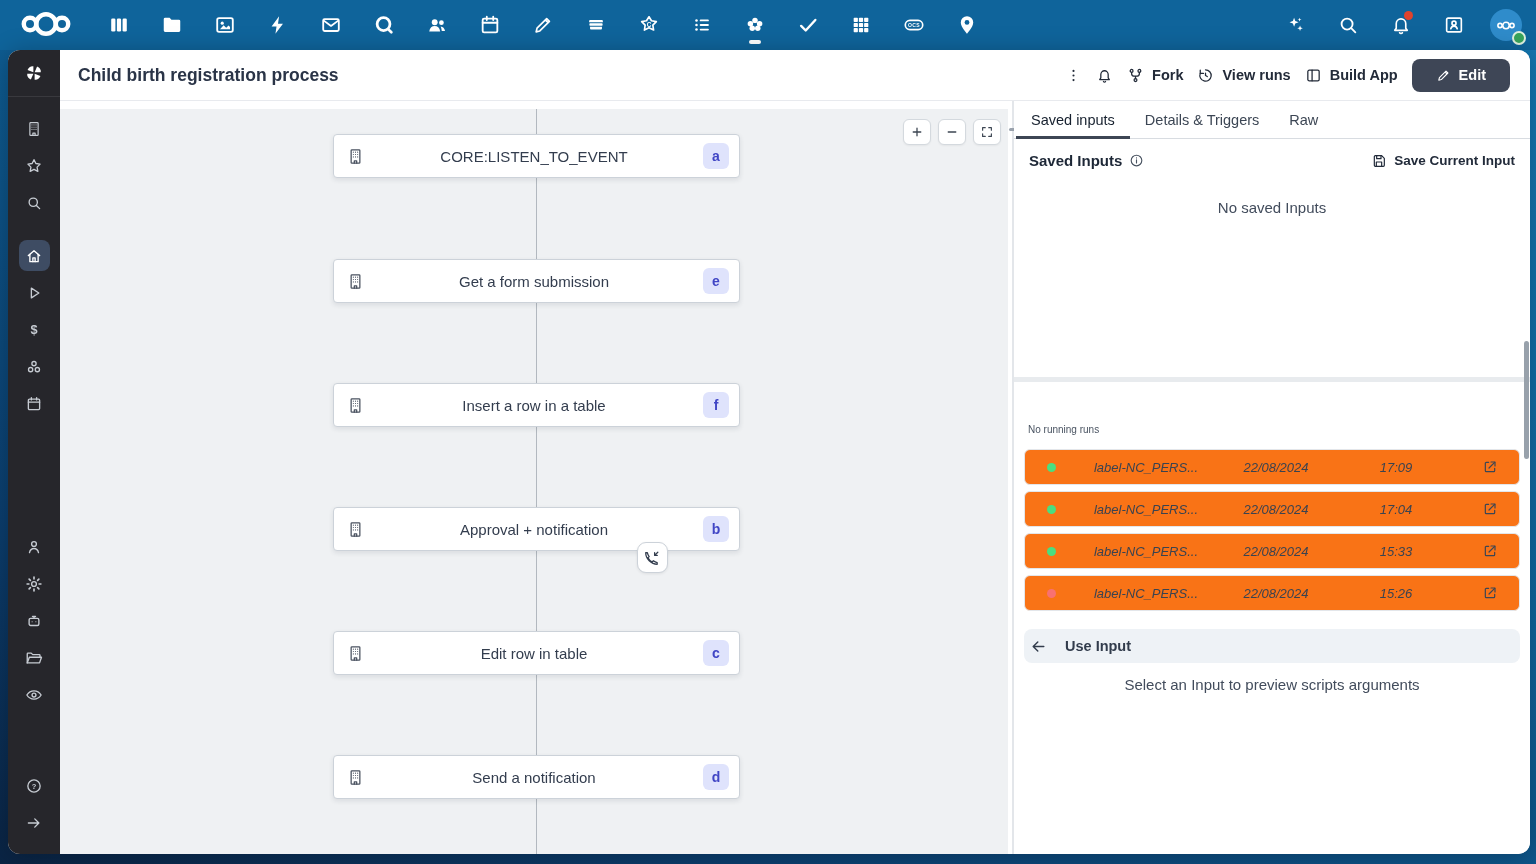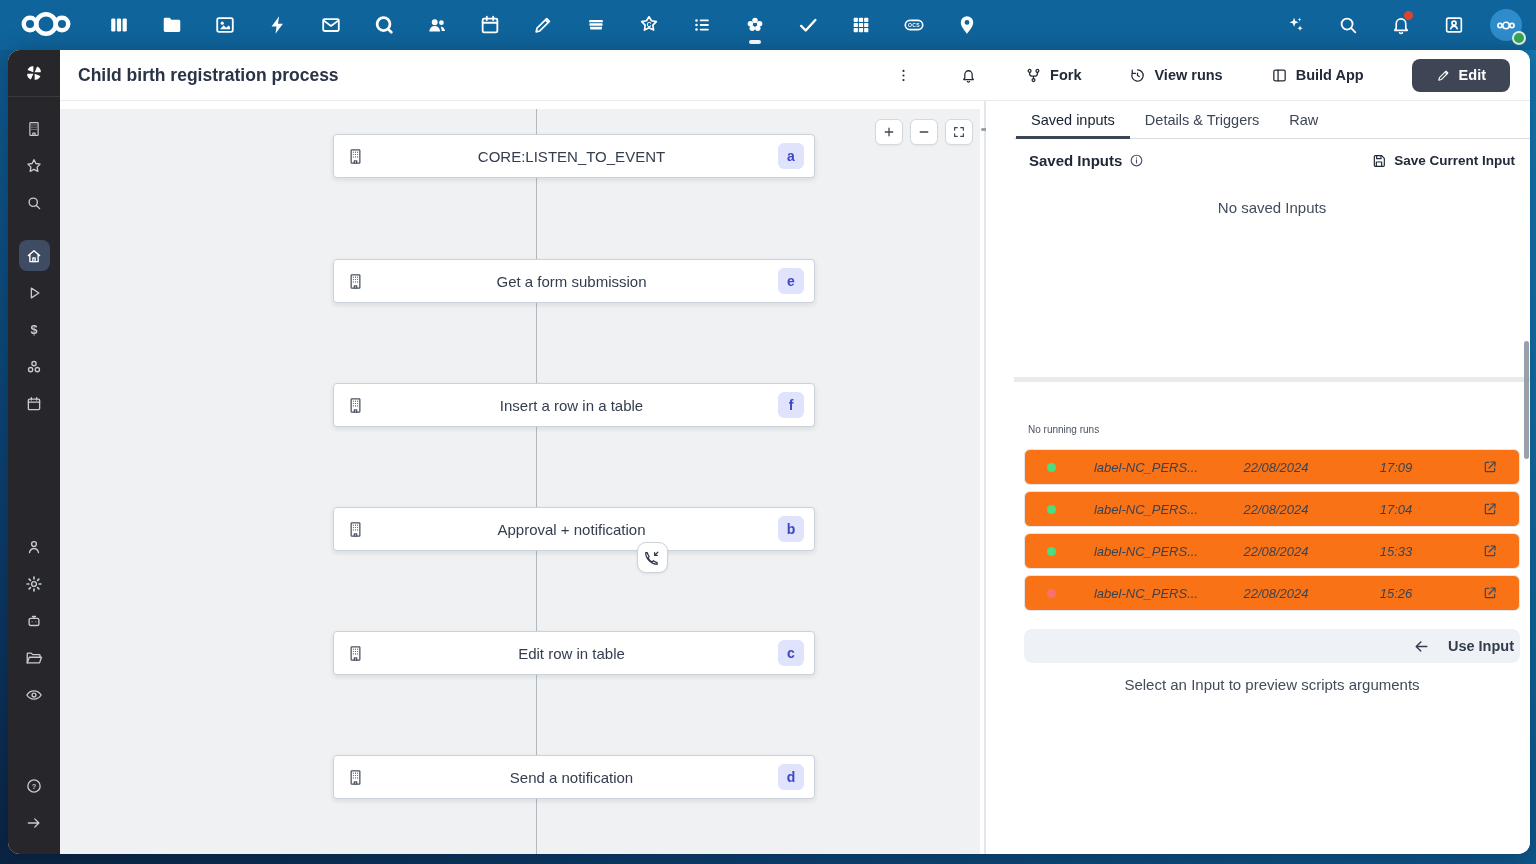--- a/index.html
+++ b/index.html
@@ -45,55 +45,55 @@
   .sb-item.active{background:var(--c-sidebar-active);color:#fff;}
   .sb-gap{height:16px;flex:0 0 16px;}
   .sb-flex2{flex:2;}
   .sb-flex1{flex:1;}
 
   
   .main{flex:1;display:flex;flex-direction:column;min-width:0;}
   .main-header{height:50px;flex:0 0 50px;background:#fff;border-bottom:1px solid #e8eaee;
     display:flex;align-items:center;justify-content:space-between;padding:0 20px 0 18px;}
   .page-title{margin:0;font-size:17.5px;font-weight:700;color:#2a3447;}
-  .header-actions{display:flex;align-items:center;gap:48px;}
+  .header-actions{display:flex;align-items:center;gap:14px;}
   .hdr-btn{display:flex;align-items:center;gap:8px;background:none;border:none;cursor:pointer;padding:0;
     font-size:14.5px;font-weight:600;color:#232b39;}
   .hdr-btn .icon{width:17px;height:17px;color:#232b39;}
   .hdr-btn.primary{background:var(--c-primary);color:#fff;height:33px;padding:0 24px;border-radius:8px;}
   .hdr-btn.primary .icon{color:#fff;width:15px;height:15px;}
 
   .content{flex:1;display:flex;min-height:0;}
 
   
   .canvas{flex:1;min-width:0;position:relative;background:#fff;}
   .surface{position:absolute;left:0;top:8px;right:4px;bottom:0;background:#eff1f3;}
   .flow-line{position:absolute;left:476px;top:0;bottom:0;width:1px;background:#b2b8bf;}
-  .flow-node{position:absolute;left:273px;width:482px;height:44px;box-sizing:border-box;background:#fff;
+  .flow-node{position:absolute;left:273px;width:407px;height:44px;box-sizing:border-box;background:#fff;
     border:1px solid #ccd2d9;border-radius:4px;box-shadow:0 2px 5px rgba(31,41,55,.10);
     display:flex;align-items:center;padding:0 10px 0 12px;cursor:pointer;}
   .flow-node .node-icon{width:19px;height:19px;color:#4a5260;}
   .flow-node .label{flex:1;text-align:center;font-size:15px;color:#333d4e;}
   .flow-node .badge{width:26px;height:26px;border-radius:6px;background:var(--c-badge-bg);color:var(--c-badge-text);
     font-weight:700;font-size:14px;display:flex;align-items:center;justify-content:center;}
   .suspend-badge{position:absolute;left:304px;top:35px;width:31px;height:31px;box-sizing:border-box;background:#fff;
     border:1px solid #ccd2d9;border-radius:9px;display:flex;align-items:center;justify-content:center;
     color:#333d4e;box-shadow:0 1px 3px rgba(0,0,0,.08);}
   .suspend-badge .icon{width:17px;height:17px;}
   .canvas-controls{position:absolute;top:10px;right:7px;display:flex;gap:7px;}
   .cc-btn{width:28px;height:26px;background:#fff;border:1px solid #d4d9de;border-radius:6px;color:#3c4552;
     display:flex;align-items:center;justify-content:center;cursor:pointer;box-shadow:0 1px 2px rgba(0,0,0,.05);padding:0;}
   .cc-btn .icon{width:14px;height:14px;}
 
   
   .divider{flex:0 0 2px;width:2px;background:#e3e6ea;position:relative;cursor:col-resize;}
   .divider-handle{position:absolute;top:27px;left:-3px;width:9px;height:3px;border-radius:2px;background:#9aa2ad;}
 
   
-  .right-panel{flex:0 0 516px;width:516px;background:#fff;display:flex;flex-direction:column;position:relative;min-height:0;padding-left:28px;}
+  .right-panel{flex:0 0 516px;width:516px;background:#fff;display:flex;flex-direction:column;position:relative;min-height:0;}
   .tabs{display:flex;height:37px;flex:0 0 37px;border-bottom:1px solid #d8dce1;padding:0 2px;}
   .tab{position:relative;height:100%;padding:0 15px;background:none;border:none;cursor:pointer;
     font-size:14.5px;color:#3c4654;}
   .tab.active{color:#16202e;}
   .tab.active::after{content:"";position:absolute;left:0;right:0;bottom:-1px;height:3px;background:#3d4654;}
   .saved-section{flex:0 0 238px;box-sizing:border-box;padding:13px 15px 0;}
   .saved-head{display:flex;align-items:center;justify-content:space-between;}
   .saved-title{display:flex;align-items:center;gap:7px;font-size:15px;font-weight:700;color:#1d2736;}
   .saved-title .icon{width:15px;height:15px;color:#4a5462;}
   .save-current{display:flex;align-items:center;gap:7px;background:none;border:none;cursor:pointer;
@@ -106,21 +106,21 @@
   .no-running{margin:32px 0 14px 4px;font-size:10px;color:#4a5462;}
   .run-row{display:grid;grid-template-columns:46px 150px 110px 130px 58px;align-items:center;height:34px;
     border:1px solid #e3e6ea;border-radius:6px;background:#f97316;margin-bottom:6px;font-size:13px;color:#3a4350;cursor:pointer;font-style:italic;}
   .run-dot{width:9px;height:9px;border-radius:50%;margin-left:22px;}
   .run-dot.success{background:var(--c-success);}
   .run-dot.failure{background:var(--c-failure);}
   .run-cell{text-align:center;}
   .run-ext{background:none;border:none;cursor:pointer;color:#3c4654;display:flex;justify-content:center;width:100%;padding:0;}
   .run-ext .icon{width:16px;height:16px;}
   .use-input{margin-top:12px;flex:0 0 34px;height:34px;background:#eef2f6;border:none;border-radius:8px;cursor:pointer;
-    display:flex;align-items:center;justify-content:flex-end;gap:18px;font-size:14.5px;font-weight:700;color:#323c4c;}
+    display:flex;align-items:center;justify-content:flex-start;gap:18px;font-size:14.5px;font-weight:700;color:#323c4c;}
   .use-input .icon{width:17px;height:17px;}
   .hint{margin-top:13px;text-align:center;font-size:15px;color:#424c5c;}
   .panel-scrollbar{position:absolute;right:1px;top:240px;width:5px;height:118px;border-radius:3px;background:#98a1ab;}
 </style>
 </head>
 <body>
 
 <div class="page">
 
   <header class="topbar">

